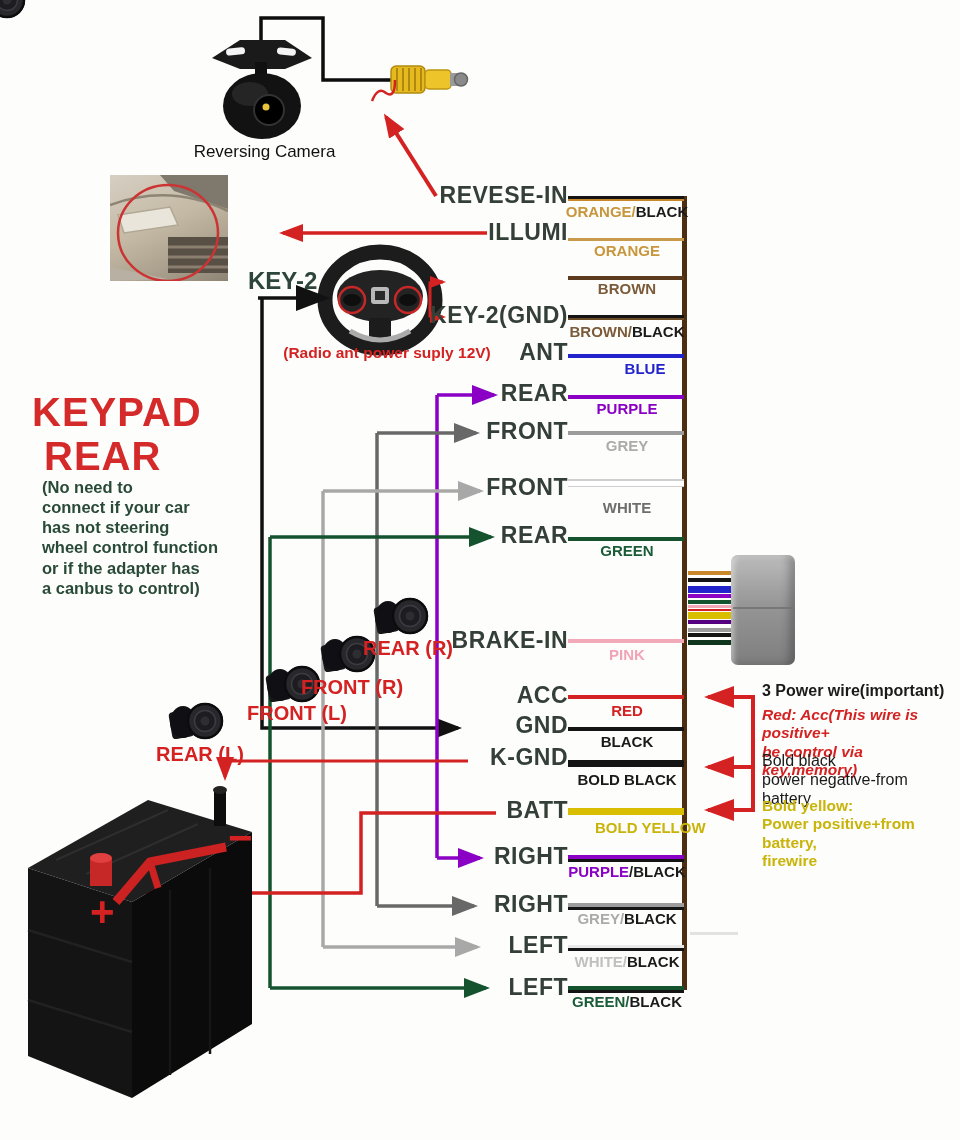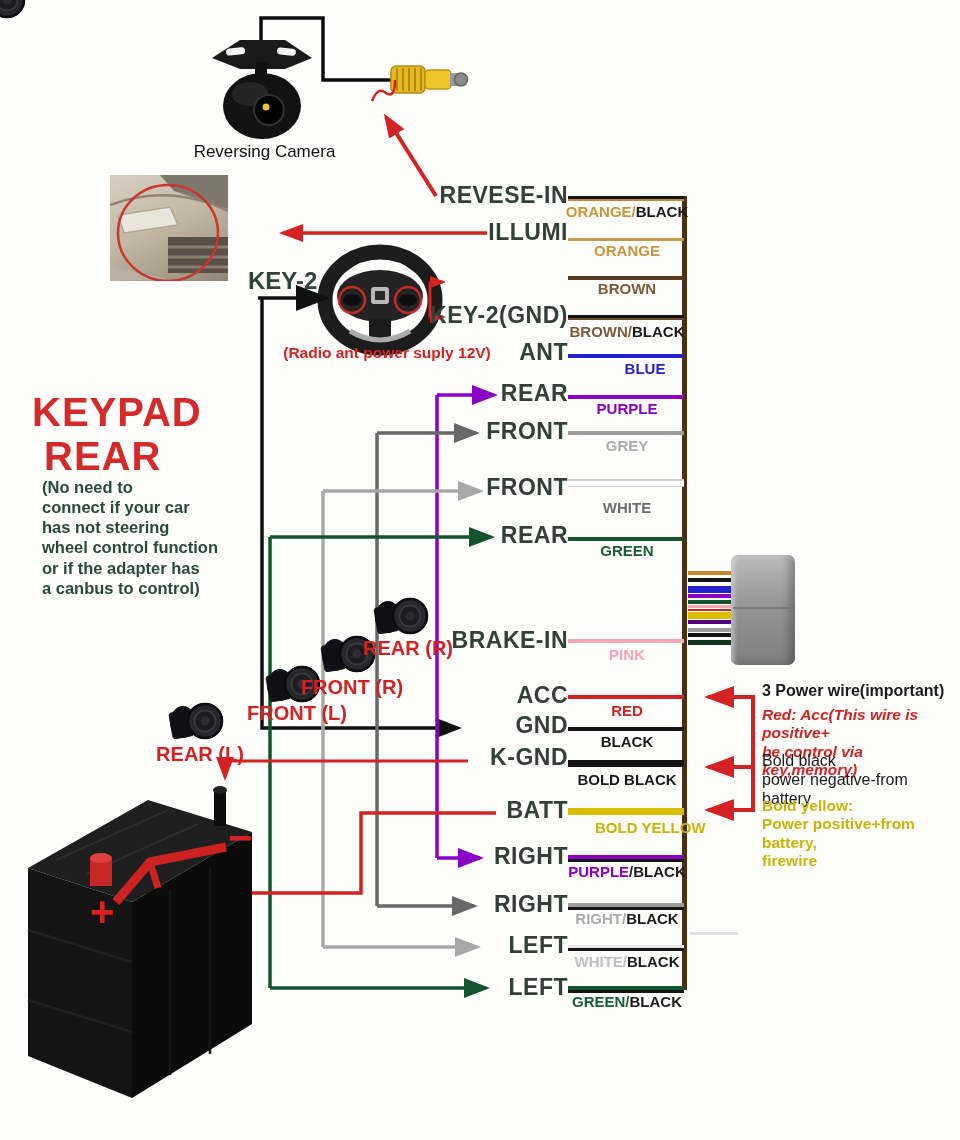--- a/index.html
+++ b/index.html
@@ -289,21 +289,21 @@
   <div class="clabel" style="top:401px;"><span style="color: rgb(138, 0, 196);">PURPLE</span></div>
   <div class="clabel" style="top:438px;"><span style="color: rgb(171, 171, 171);">GREY</span></div>
   <div class="clabel" style="top:500px;"><span style="color: rgb(110, 110, 110);">WHITE</span></div>
   <div class="clabel" style="top:543px;"><span style="color: rgb(26, 92, 56);">GREEN</span></div>
   <div class="clabel" style="top:647px;"><span style="color: rgb(242, 164, 182);">PINK</span></div>
   <div class="clabel" style="top:703px;"><span style="color: rgb(212, 34, 34);">RED</span></div>
   <div class="clabel" style="top:734px;"><span style="color: rgb(26, 26, 26);">BLACK</span></div>
   <div class="clabel" style="top:772px;"><span style="color: rgb(26, 26, 26);">BOLD BLACK</span></div>
   <div class="clabel" style="top:820px;"><span style="color: rgb(201, 180, 10); margin-left: 43px;">BOLD YELLOW</span></div>
   <div class="clabel" style="top:864px;"><span style="color: rgb(138, 0, 196);">PURPLE</span><span style="color: rgb(26, 26, 26);">/BLACK</span></div>
-  <div class="clabel" style="top:911px;"><span style="color: rgb(171, 171, 171);">RIGHT/</span><span style="color: rgb(26, 26, 26);">BLACK</span></div>
+  <div class="clabel" style="top:911px;"><span style="color: rgb(171, 171, 171);">GREY/</span><span style="color: rgb(26, 26, 26);">BLACK</span></div>
   <div class="clabel" style="top:954px;"><span style="color: rgb(192, 192, 192);">WHITE/</span><span style="color: rgb(26, 26, 26);">BLACK</span></div>
   <div class="clabel" style="top:994px;"><span style="color: rgb(26, 92, 56);">GREEN/</span><span style="color: rgb(26, 26, 26);">BLACK</span></div>
 
   <div id="camera-caption">Reversing Camera</div>
   <div id="key2-label">KEY-2</div>
   <div id="radio-note">(Radio ant power suply 12V)</div>
   <div id="keypad-title1" style="left:32px;top:390px;">KEYPAD</div>
   <div id="keypad-title2" style="left:44px;top:434px;">REAR</div>
   <div id="keypad-note" class="pre">(No need to
 connect if your car

